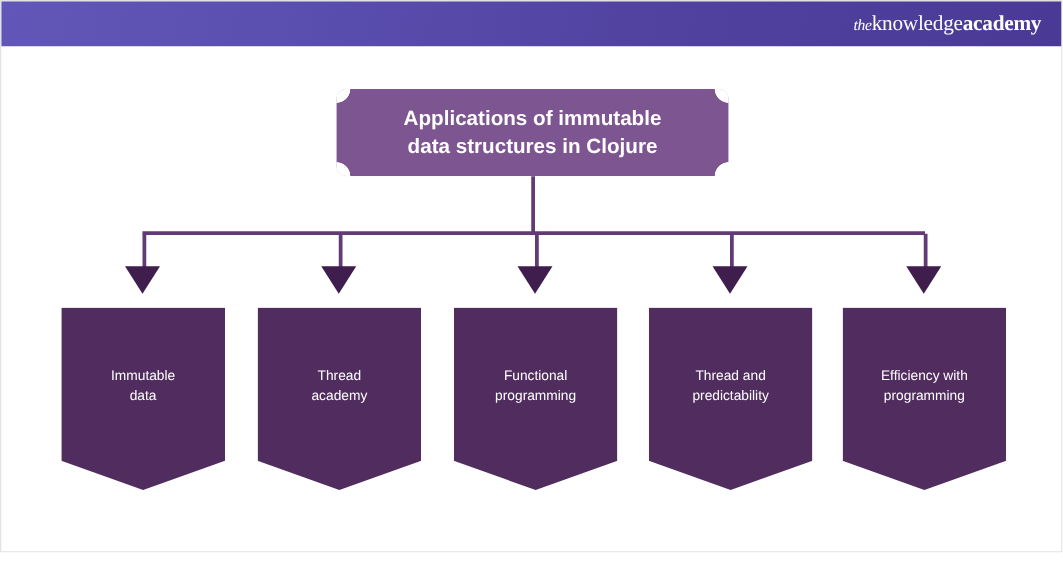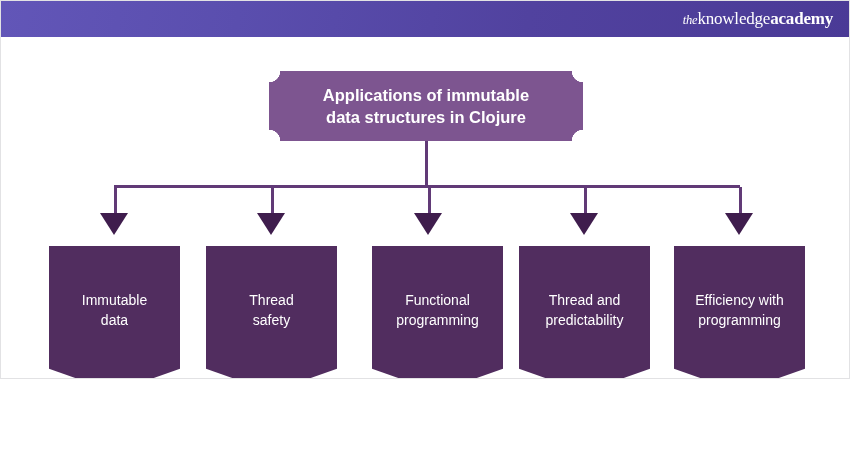--- a/index.html
+++ b/index.html
@@ -8,21 +8,21 @@
     padding: 0;
     background: #ffffff;
   }
   body {
     font-family: "Liberation Sans", sans-serif;
   }
 
   #page {
     position: relative;
     width: 850px;
-    height: 379px;
+    height: 442px;
     background: #ffffff;
     border: 1px solid #e2e2e4;
     box-sizing: border-box;
     overflow: hidden;
   }
 
   
   #header {
     position: absolute;
     left: 0;
@@ -75,21 +75,21 @@
       radial-gradient(circle 11px at 100% 0%, transparent 11px, #000 11.5px),
       radial-gradient(circle 11px at 0% 100%, transparent 11px, #000 11.5px),
       radial-gradient(circle 11px at 100% 100%, transparent 11px, #000 11.5px);
     -webkit-mask-composite: source-in;
     mask-image:
       radial-gradient(circle 11px at 0% 0%,   transparent 11px, #000 11.5px),
       radial-gradient(circle 11px at 100% 0%, transparent 11px, #000 11.5px),
       radial-gradient(circle 11px at 0% 100%, transparent 11px, #000 11.5px),
       radial-gradient(circle 11px at 100% 100%, transparent 11px, #000 11.5px);
     mask-composite: intersect;
-    border-radius: 0;
+    border-radius: 8px;
   }
   #title-text {
     color: #ffffff;
     font-size: 16.5px;
     font-weight: 700;
     line-height: 1.35;
     text-align: center;
     padding: 0 16px;
     white-space: pre-line;
   }
@@ -135,21 +135,21 @@
     width: 131px;
     height: 146px;
     background: #512d5f;
     clip-path: polygon(0% 0%, 100% 0%, 100% 84%, 50% 100%, 0% 84%);
     display: flex;
     align-items: center;
     justify-content: center;
   }
   .card-label {
     color: #ffffff;
-    font-size: 14px;
+    font-size: 11px;
     line-height: 1.45;
     text-align: center;
     padding: 0 8px;
     margin-bottom: 18px;
     white-space: pre-line;
   }
 </style>
 </head>
 <body>
 
@@ -181,23 +181,23 @@
     <div class="arrow-head" style="left:569px"></div>
     <div class="drop-stem" style="left:738px"></div>
     <div class="arrow-head" style="left:724px"></div>
 
     <div class="card" style="left:48px">
       <div class="card-label">Immutable
 data</div>
     </div>
     <div class="card" style="left:205px">
       <div class="card-label">Thread
-safety</div>
-    </div>
-    <div class="card" style="left:371px">
+academy</div>
+    </div>
+    <div class="card" style="left:362px">
       <div class="card-label">Functional
 programming</div>
     </div>
     <div class="card" style="left:518px">
       <div class="card-label">Thread and
 predictability</div>
     </div>
     <div class="card" style="left:673px">
       <div class="card-label">Efficiency with
 programming</div>

